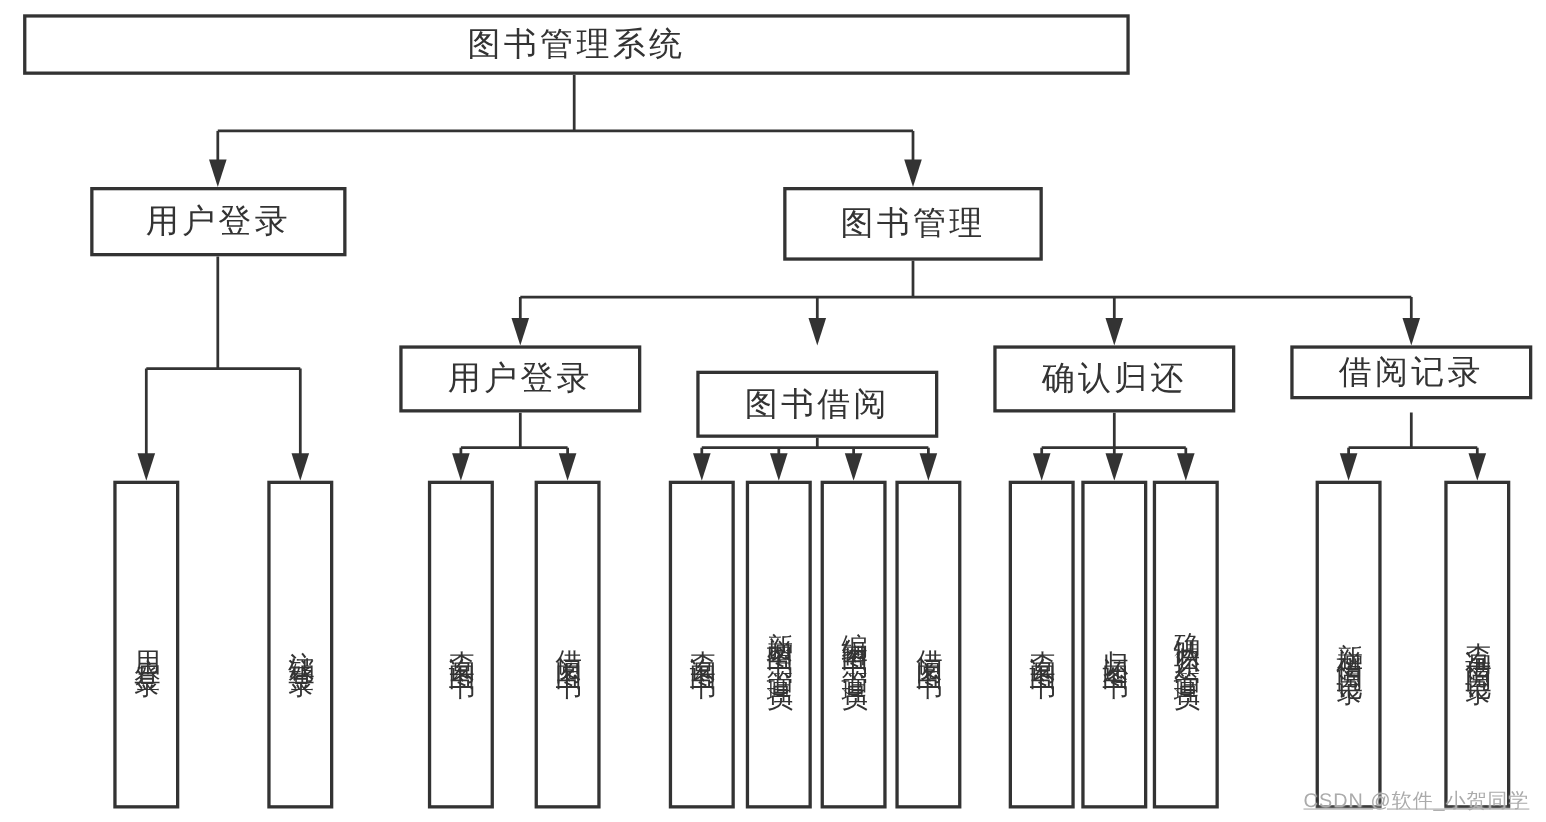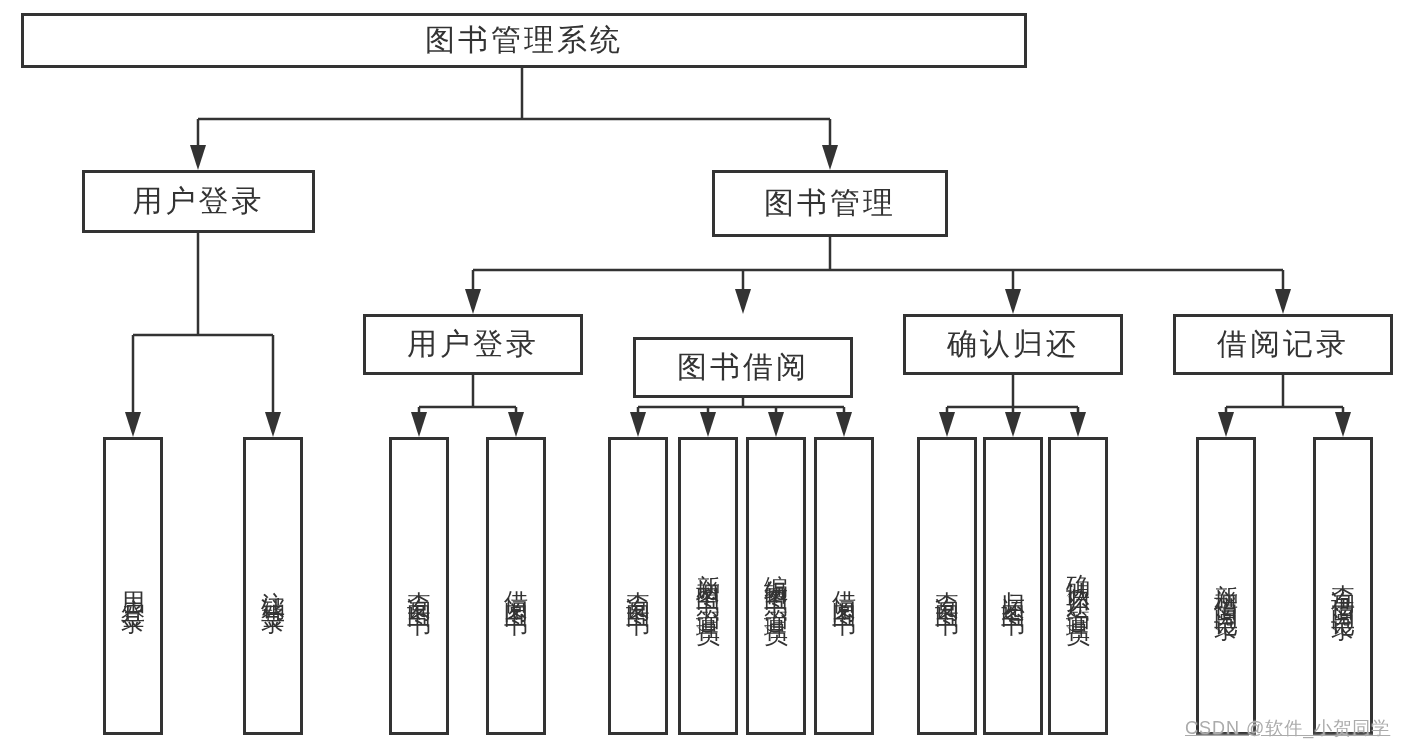--- a/index.html
+++ b/index.html
@@ -135,21 +135,21 @@
   </svg>
 
   <div class="box h-box" style="left:21px;top:13px;width:1006px;height:55px;">图书管理系统</div>
 
   <div class="box h-box" style="left:82px;top:170px;width:233px;height:63px;">用户登录</div>
   <div class="box h-box" style="left:712px;top:170px;width:236px;height:67px;">图书管理</div>
 
   <div class="box h-box" style="left:363px;top:314px;width:220px;height:61px;">用户登录</div>
   <div class="box h-box" style="left:633px;top:314px;width:220px;height:61px;margin-top:23px;">图书借阅</div>
   <div class="box h-box" style="left:903px;top:314px;width:220px;height:61px;">确认归还</div>
-  <div class="box h-box" style="left:1173px;top:314px;width:220px;height:61px;text-align:right;">借阅记录</div>
+  <div class="box h-box" style="left:1173px;top:314px;width:220px;height:49px;text-align:right;">借阅记录</div>
 
   <div class="box v-box" style="left:103px;top:437px;width:60px;height:298px;">
     <span>用户登录</span>
   </div>
   <div class="box v-box" style="left:243px;top:437px;width:60px;height:298px;">
     <span>注销登录</span>
   </div>
 
   <div class="box v-box" style="left:389px;top:437px;width:60px;height:298px;">
     <span>查询图书</span>

